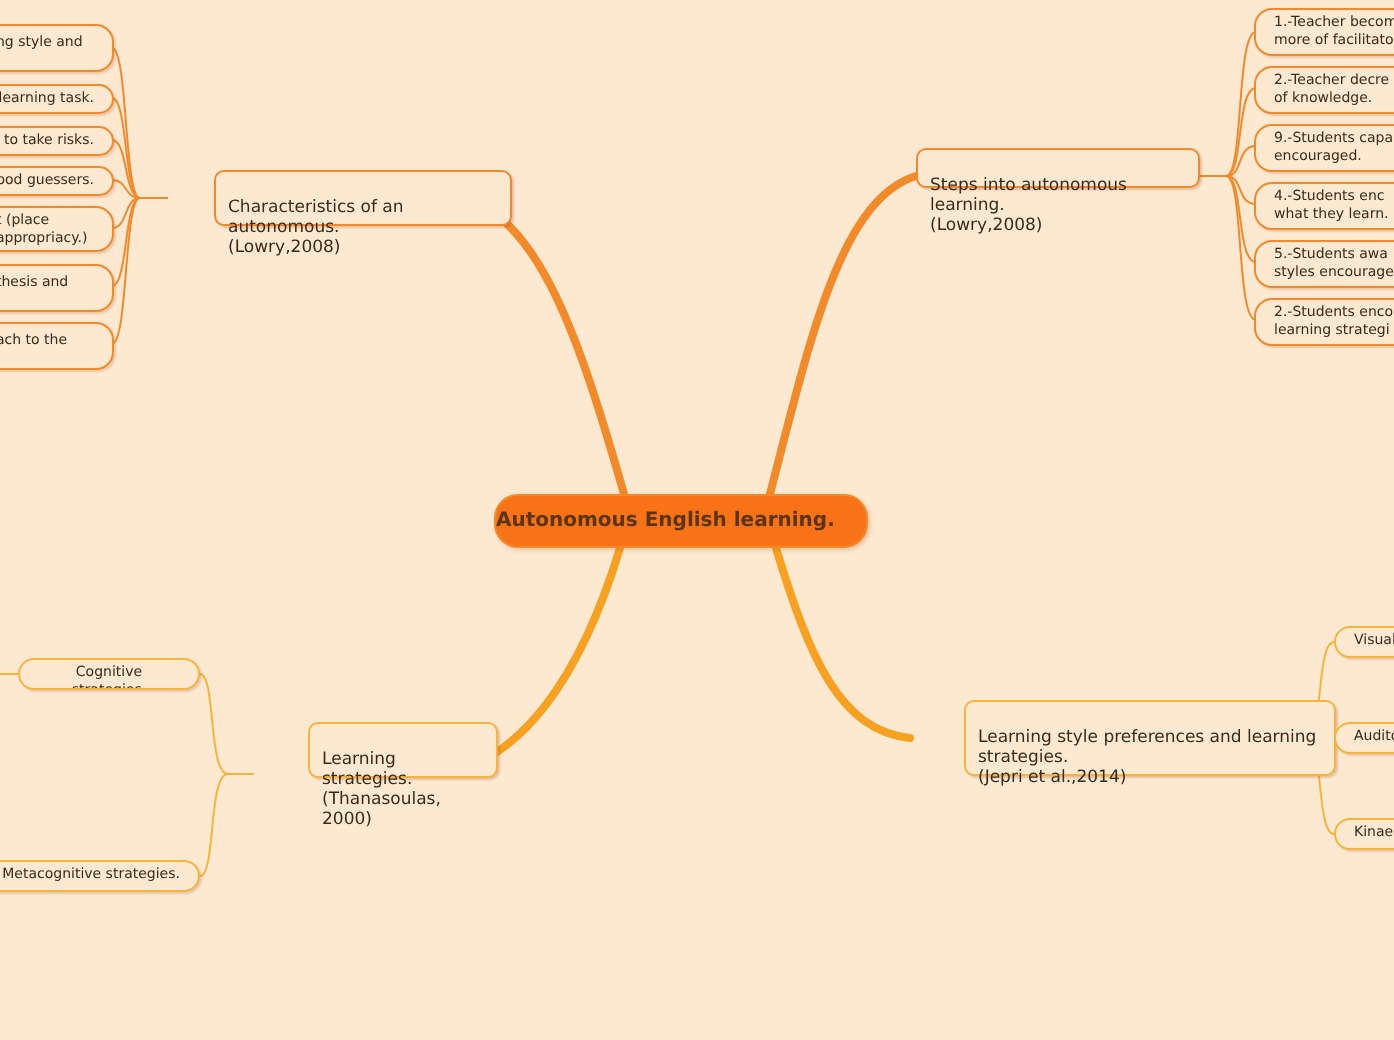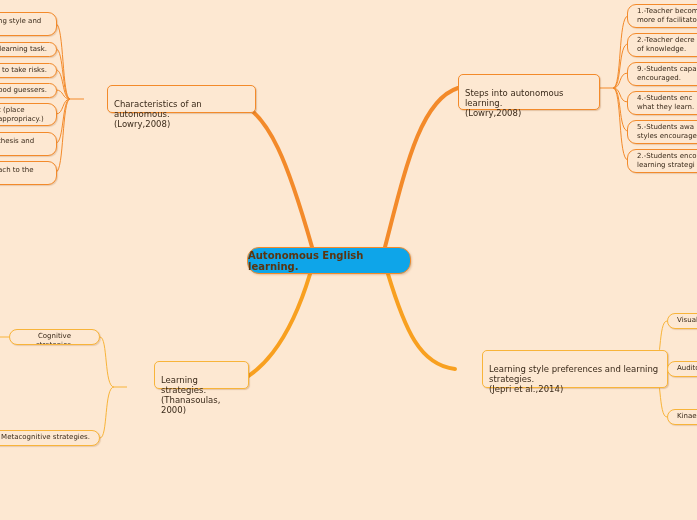--- a/index.html
+++ b/index.html
@@ -26,24 +26,24 @@
     background:#fde8d2;
     border:1px solid #f38a2a;
     border-radius:9px;
     font-size:7px; line-height:9px;
     padding:2px 9px;
     white-space:pre-line; overflow:hidden;
     box-shadow:1px 1px 1px rgba(150,80,20,0.2);
   }
   .leaf.yellow { border-color:#f8b43a; }
   .center {
-    position:absolute; left:247px; top:247px; width:164px; height:27px;
+    position:absolute; left:247px; top:247px; width:187px; height:27px;
     box-sizing:border-box;
     border:1.5px solid #f38a2a; border-radius:12px;
-    background:#0ea5e9;
+    background:#f97316;
     font-weight:bold; font-size:10px; color:#5a3510;
     display:flex; align-items:center; 
     box-shadow:1px 1px 2px rgba(150,80,20,0.25);
   }
 </style>
 </head>
 <body>
 
 <svg class="links" viewBox="0 0 697 520">
 
@@ -98,21 +98,21 @@
 </div>
 <div class="leaf" style="left:-12px;top:12px;width:69px;height:24px;padding-top:4px;"><span>ng style and</span></div>
 <div class="leaf" style="left:-12px;top:42px;width:69px;height:15px;text-align:right;"><span>learning task.</span></div>
 <div class="leaf" style="left:-12px;top:63px;width:69px;height:15px;text-align:right;"><span>to take risks.</span></div>
 <div class="leaf" style="left:-12px;top:83px;width:69px;height:15px;text-align:right;"><span>ood guessers.</span></div>
 <div class="leaf" style="left:-12px;top:103px;width:69px;height:23px;"><span>t (place
 appropriacy.)</span></div>
 <div class="leaf" style="left:-12px;top:132px;width:69px;height:24px;padding-top:4px;"><span>thesis and</span></div>
 <div class="leaf" style="left:-12px;top:161px;width:69px;height:24px;padding-top:4px;"><span>ach to the</span></div>
 
-<div class="node" style="left:458px;top:74px;width:142px;height:36px;">
+<div class="node" style="left:458px;top:74px;width:142px;height:20px;">
   <span>Steps into autonomous learning.
 (Lowry,2008)</span>
 </div>
 <div class="leaf" style="left:627px;top:4px;width:90px;height:24px;"><span>1.-Teacher becom
 more of facilitato</span></div>
 <div class="leaf" style="left:627px;top:33px;width:90px;height:24px;"><span>2.-Teacher decre
 of knowledge.</span></div>
 <div class="leaf" style="left:627px;top:62px;width:90px;height:24px;"><span>9.-Students capa
 encouraged.</span></div>
 <div class="leaf" style="left:627px;top:91px;width:90px;height:24px;"><span>4.-Students enc

